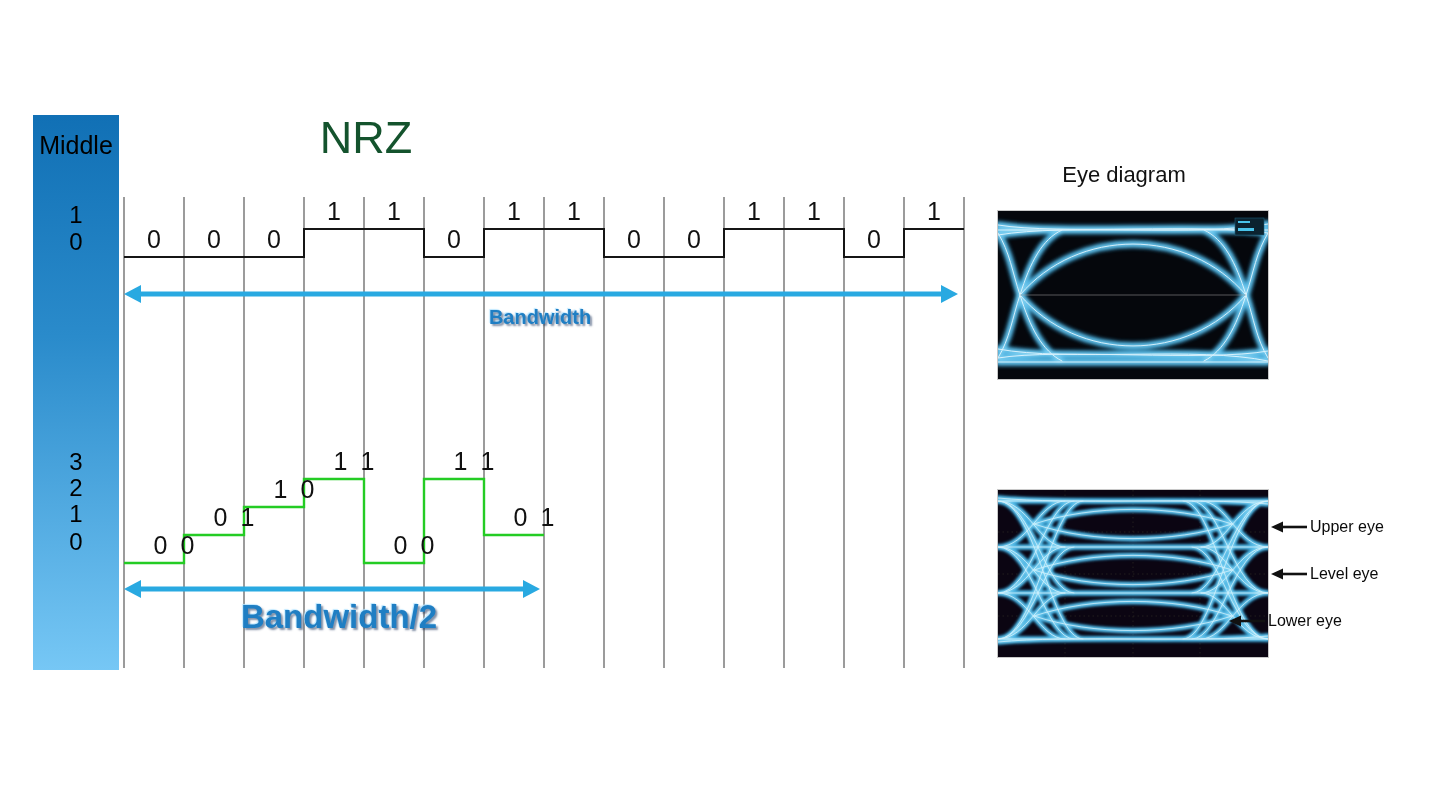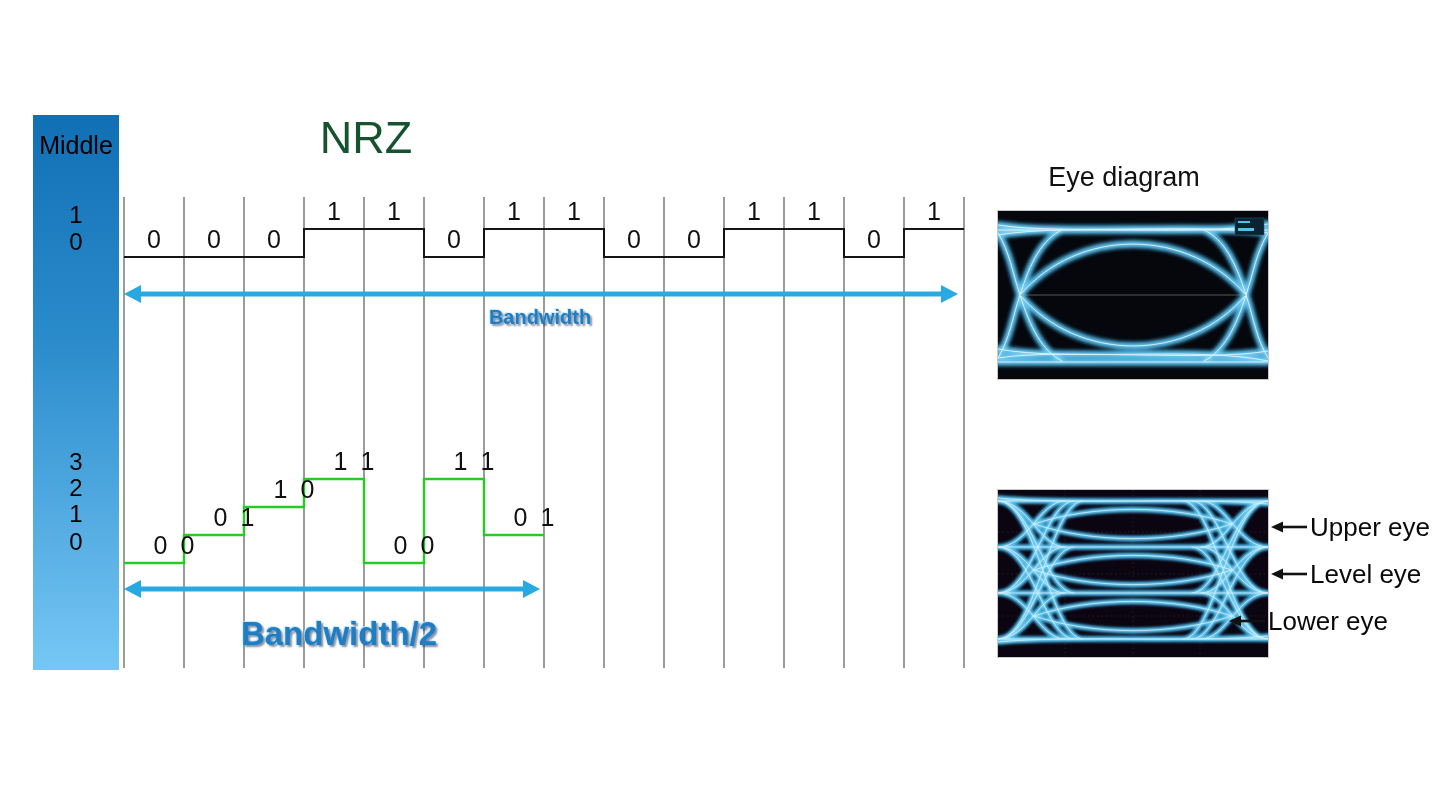--- a/index.html
+++ b/index.html
@@ -15,26 +15,26 @@
   #wave-svg{position:absolute;left:0;top:0;}
   .bit-label{position:absolute;width:60px;height:26px;line-height:26px;text-align:center;
              font-size:25px;color:#111;}
   .bit-label.pam{word-spacing:6px;padding-left:20px;}
   .sig-title{position:absolute;transform:translateX(-50%);font-weight:400;color:#14532d;white-space:nowrap;}
   .sig-title.nrz{left:366px;top:112px;font-size:45px;}
   .sig-title.pam4{left:337px;top:388px;font-size:43px;}
   .bw-label{position:absolute;transform:translateX(-50%);font-weight:700;color:#1F7EC3;white-space:nowrap;
             text-shadow:2px 2px 2px rgba(10,35,80,0.5),-1px -1px 1px rgba(185,230,255,0.9);}
   .bw-label.bw1{left:540px;top:306px;font-size:20px;}
-  .bw-label.bw2{left:339px;top:598px;font-size:33px;margin-top:17px;}
+  .bw-label.bw2{left:339px;top:598px;font-size:33px;}
   .eye-title{position:absolute;left:1124px;top:162px;transform:translateX(-50%);
-             font-size:27px;color:#111;white-space:nowrap;text-align:right;}
+             font-size:22px;color:#111;white-space:nowrap;text-align:right;}
   .eye{position:absolute;outline:1px solid #c8c8c8;}
   .eye-row{position:absolute;height:26px;display:flex;align-items:center;gap:3px;
-           font-size:26px;color:#0a0a0a;white-space:nowrap;}
+           font-size:16px;color:#0a0a0a;white-space:nowrap;}
 </style>
 </head>
 <body>
 
 <div class="stage">
 
   <div class="level-bar"></div>
   <div class="level-title">Middle</div>
   <div id="level-labels">
       <div class="level-num" style="top: 201px;">1</div>

